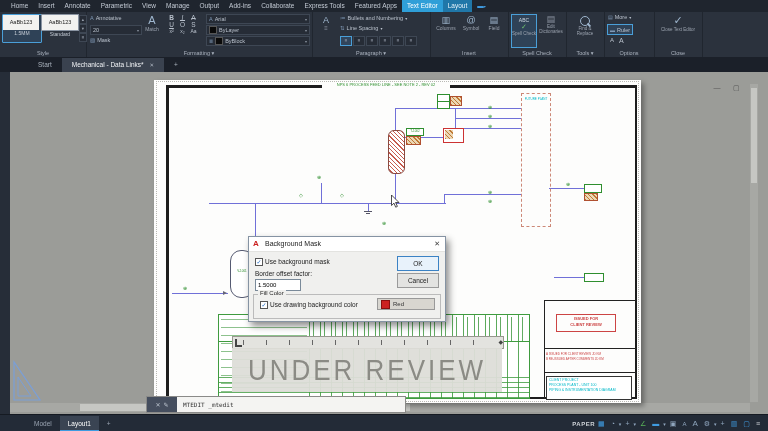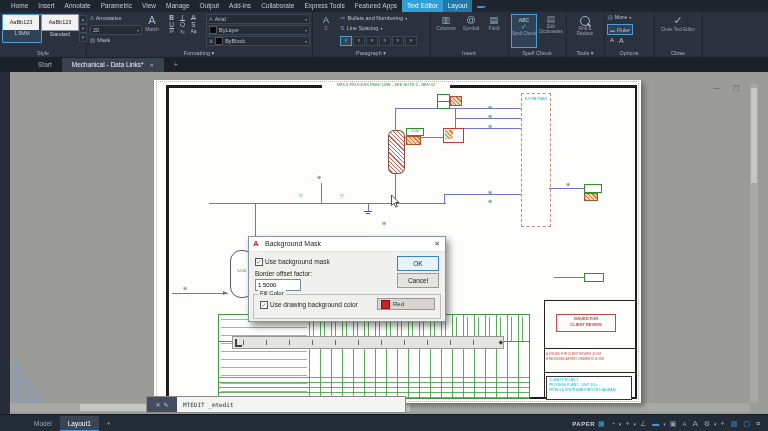--- a/index.html
+++ b/index.html
@@ -347,20 +347,23 @@
         <div class="abs" style="left:0;top:26px;width:310px;height:1px;background:#3f9b3f;"></div>
         <div class="abs" style="left:0;top:58px;width:310px;height:25px;background:repeating-linear-gradient(0deg,rgba(63,155,63,.8) 0 1px,transparent 1px 5px);"></div>
         <div class="abs" style="left:2px;top:2px;width:86px;height:79px;background:repeating-linear-gradient(0deg,transparent 0 4px,rgba(47,143,47,.55) 4px 5px,transparent 5px 8px);"></div>
       </div>
 
       <div class="abs" style="left:78px;top:256px;width:270px;height:11px;background:#e3e3df;border:1px solid #97978f;">
         <div class="abs" style="left:10px;right:12px;top:3px;height:5px;background:repeating-linear-gradient(90deg,#666 0 1px,transparent 1px 23px);"></div>
         <div class="abs" style="left:2px;top:2px;width:5px;height:6px;border-left:2px solid #444;border-bottom:2px solid #444;"></div>
         <span class="abs" style="right:0;top:2px;font-size:6px;color:#444;line-height:6px;">◆</span>
       </div>
+      <div class="abs" style="left:78px;top:268px;width:270px;height:44px;background:rgba(221,221,216,.95);display:flex;align-items:center;justify-content:center;">
+        <span style="font-size:26px;color:#8b8b85;letter-spacing:3px;font-weight:400;transform:scaleY(1.1);">UNDER REVIEW</span>
+      </div>
 
       <div class="abs" style="left:390px;top:220px;width:1px;height:99px;background:#222;"></div>
       <div class="abs" style="left:390px;top:220px;width:93px;height:1px;background:#222;"></div>
       <div class="abs" style="left:390px;top:268px;width:93px;height:1px;background:#222;"></div>
       <div class="abs" style="left:390px;top:292px;width:93px;height:1px;background:#222;"></div>
       <div class="abs" style="left:402px;top:234px;width:58px;height:16px;border:1px solid #cc4444;text-align:center;">
         <div style="font-size:4px;color:#cc4444;line-height:7px;font-weight:bold;">ISSUED FOR</div>
         <div style="font-size:4px;color:#cc4444;line-height:5px;font-weight:bold;">CLIENT REVIEW</div>
       </div>
       <div class="abs" style="left:392px;top:272px;width:90px;font-size:3px;color:#cc4444;line-height:5px;white-space:nowrap;overflow:hidden;">

